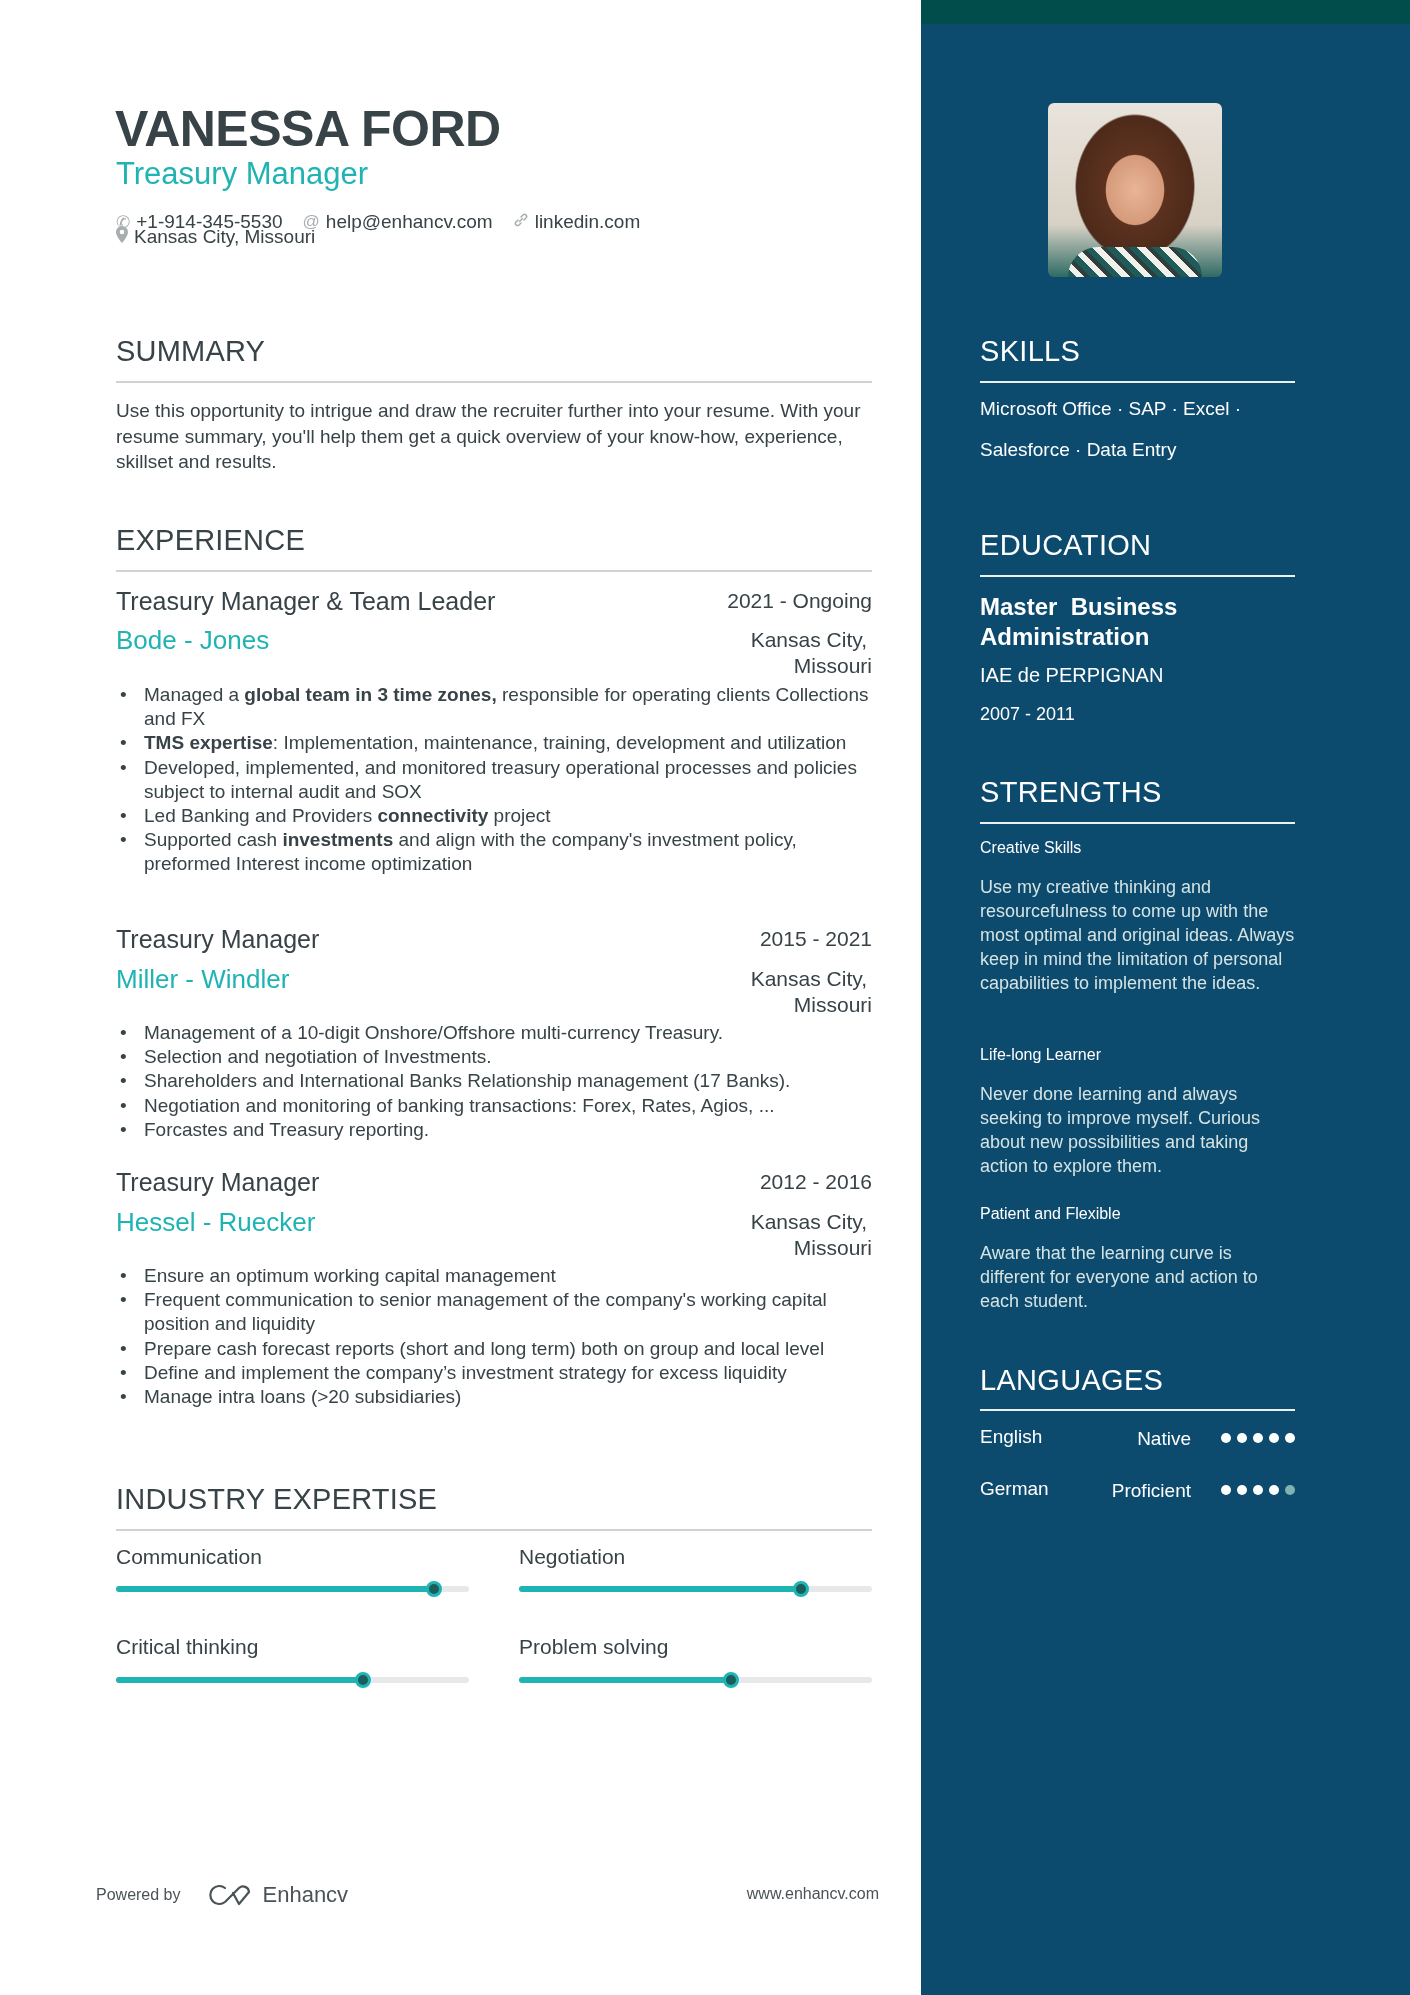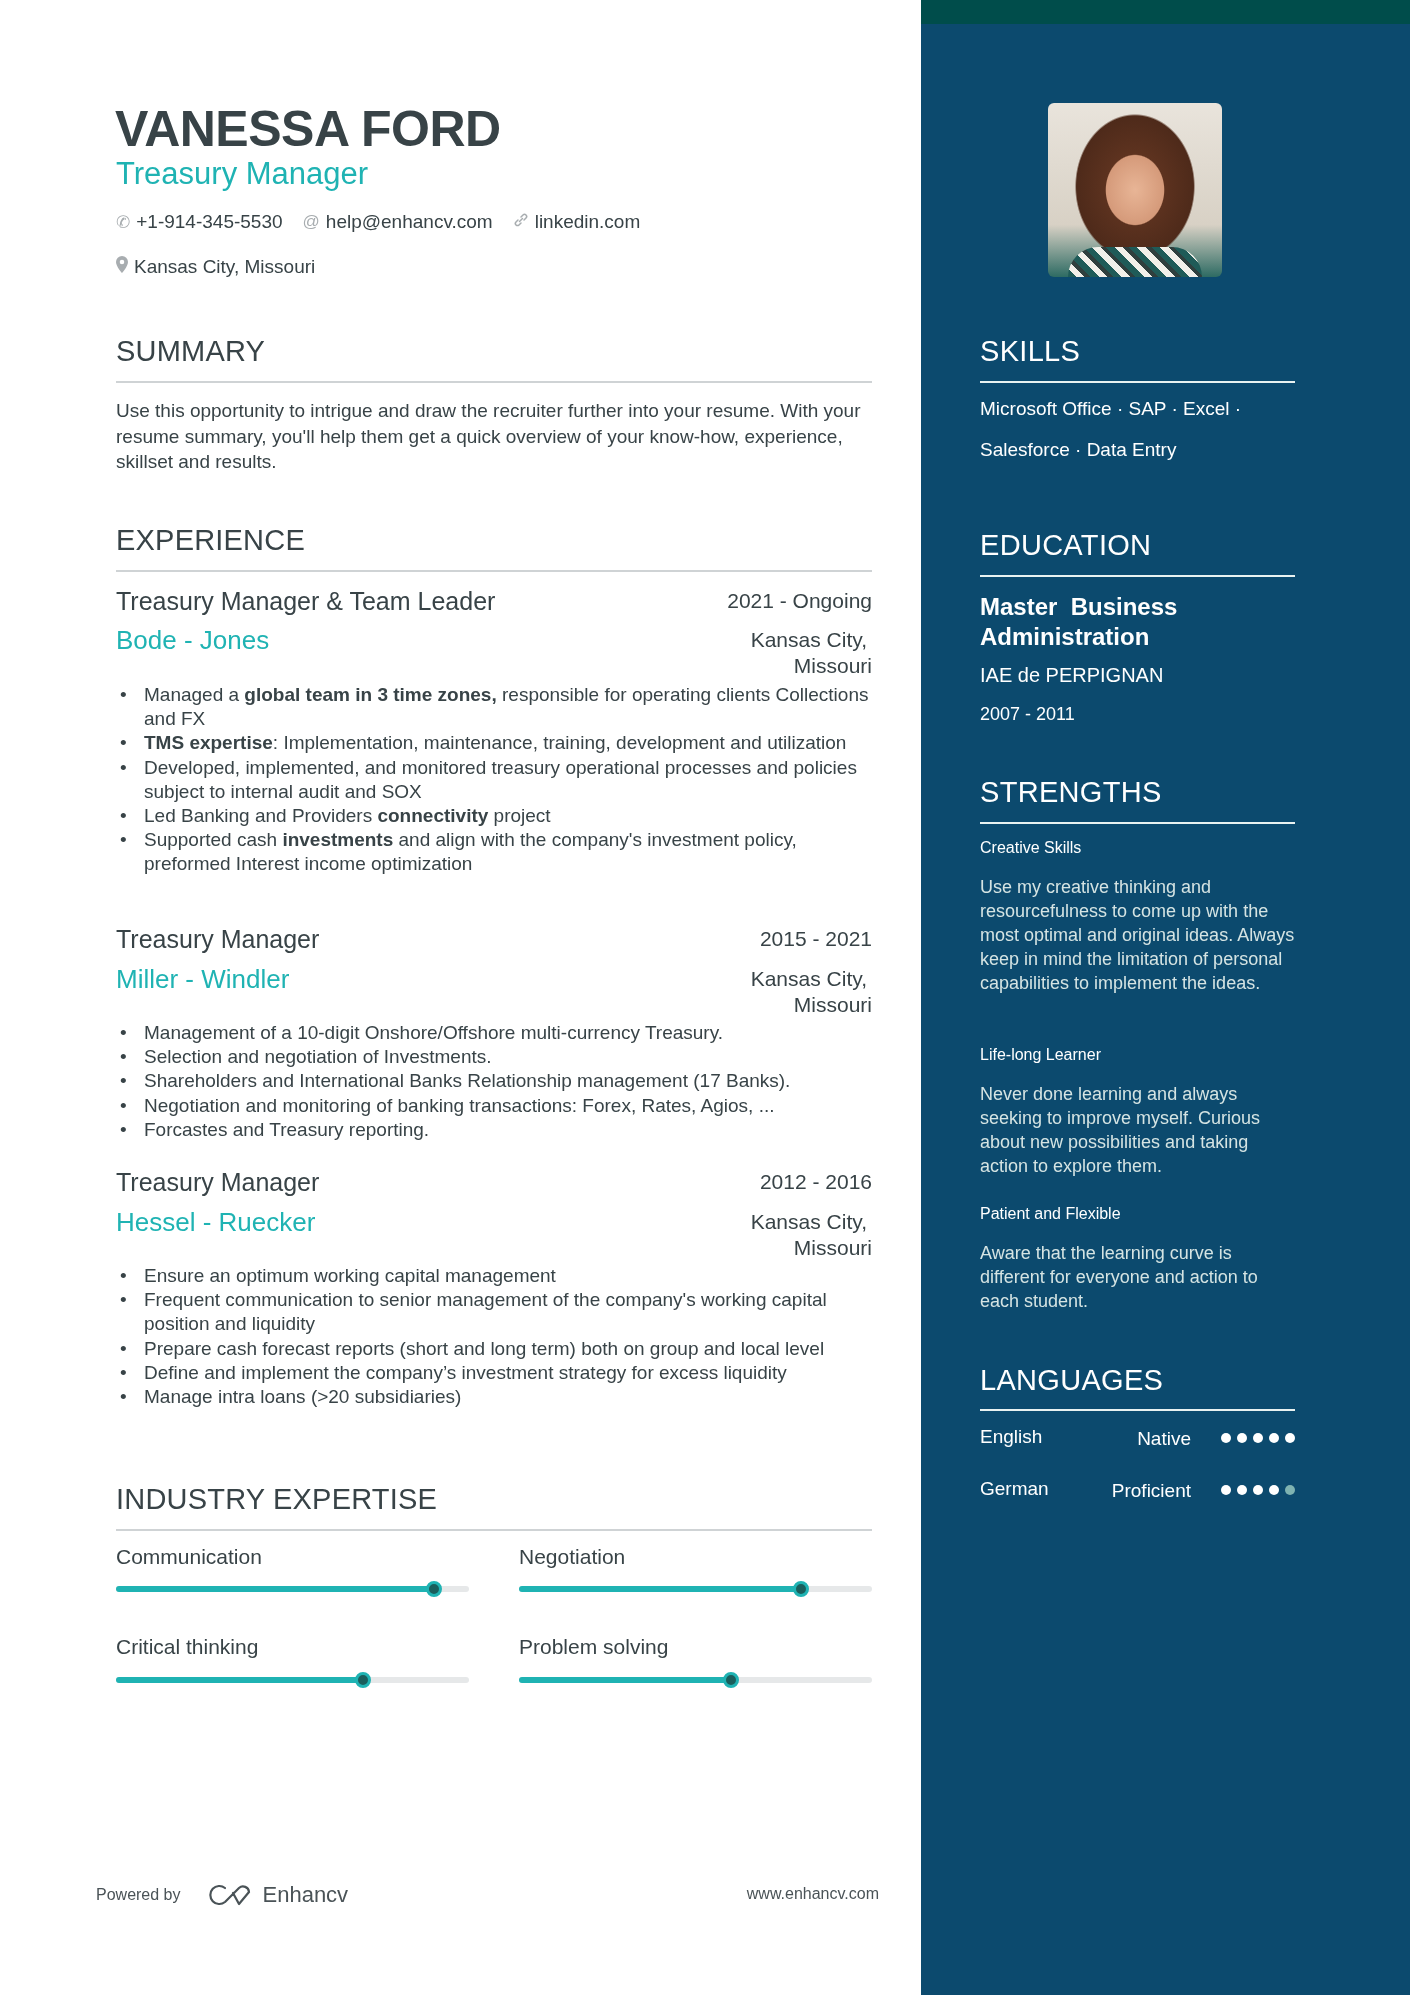--- a/index.html
+++ b/index.html
@@ -69,21 +69,21 @@
   </span>
   <span class="item">
     <span class="ic">
       <svg width="16" height="16" viewBox="0 0 16 16">
           <path d="M6.5 9.5l3-3M5 8l-2 2a2.1 2.1 0 0 0 3 3l2-2M11 8l2-2a2.1 2.1 0 0 0-3-3L8 5" stroke="#a8adb0" stroke-width="1.5" fill="none" stroke-linecap="round"></path>
         </svg>
     </span>
     <span>linkedin.com</span>
   </span>
 </div>
-<div class="contact" style="top:256px;">
+<div class="contact" style="top:226px;">
   <span class="item">
     <span class="ic">
       <svg width="12" height="17" viewBox="0 0 12 17">
           <path d="M6 0a6 6 0 0 0-6 6c0 4.5 6 11 6 11s6-6.5 6-11a6 6 0 0 0-6-6zm0 8.3A2.3 2.3 0 1 1 6 3.7a2.3 2.3 0 0 1 0 4.6z" fill="#a8adb0"></path>
         </svg>
     </span>
     <span>Kansas City, Missouri</span>
   </span>
 </div>
 

